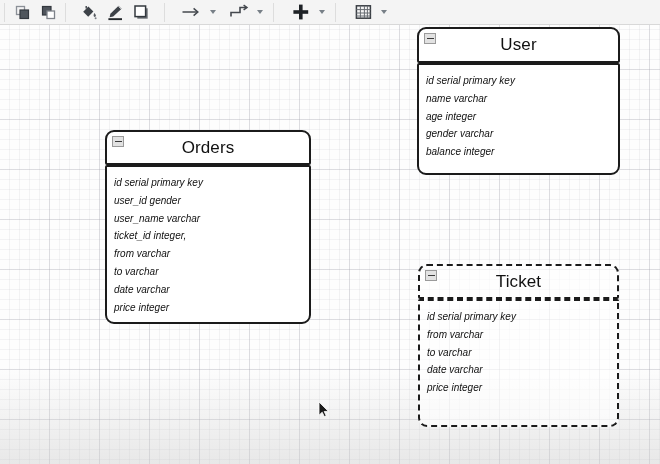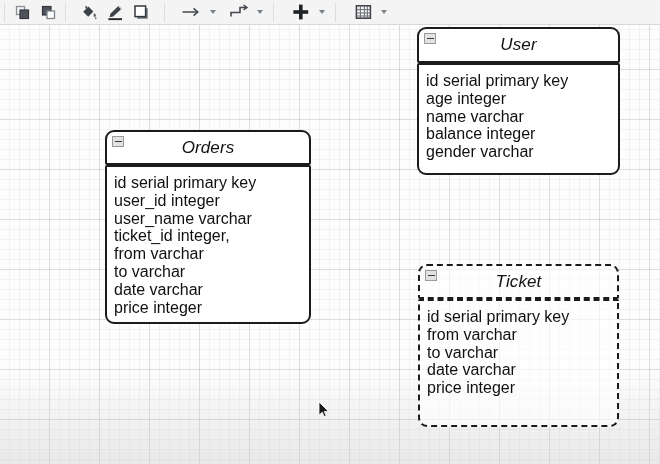--- a/index.html
+++ b/index.html
@@ -108,21 +108,20 @@
     display: flex;
     align-items: center;
     justify-content: center;
   }
   .ent-title {
     font-size: 17px;
     color: #111111;
     letter-spacing: 0.1px;
     line-height: 1;
     padding-bottom: 1px;
-    font-style: italic;
   }
   .collapse-icon {
     position: absolute;
     left: 5px;
     top: 4px;
     width: 12px;
     height: 11px;
     background: #e2e2e2;
     border: 1px solid #9a9a9a;
     box-sizing: border-box;
@@ -137,24 +136,25 @@
     background: #3a3a3a;
   }
   .ent-body {
     box-sizing: border-box;
     background: #ffffff;
     border: 2px solid #1b1b1b;
     border-radius: 2px 2px 9px 9px;
     padding: 7px 0 6px 7px;
   }
   .ent-field {
-    font-size: 16px;
+    font-size: 10px;
     color: #101010;
     line-height: 17.8px;
     white-space: nowrap;
+    font-style: italic;
   }
 
   
   .entity.selected .ent-header,
   .entity.selected .ent-body {
     border-style: dashed;
     border-width: 2px;
     border-color: #1b1b1b;
     background: rgba(255,255,255,0.62);
   }
@@ -279,43 +279,43 @@
 
     <div class="entity" id="ent-orders" style="left: 62px; top: 105px; width: 206px; margin-left: 43px;">
       <div class="ent-header" style="width: 206px; height: 35px;">
         <span class="collapse-icon">
             <i></i>
           </span>
         <span class="ent-title">Orders</span>
       </div>
       <div class="ent-body" style="width: 206px; min-height: 150px;">
         <div class="ent-field">id serial primary key</div>
-        <div class="ent-field">user_id integer</div>
+        <div class="ent-field">user_id gender</div>
         <div class="ent-field">user_name varchar</div>
         <div class="ent-field">ticket_id integer,</div>
         <div class="ent-field">from varchar</div>
         <div class="ent-field">to varchar</div>
         <div class="ent-field">date varchar</div>
         <div class="ent-field">price integer</div>
       </div>
     </div>
 
     <div class="entity" id="ent-user" style="left: 417px; top: 2px; width: 203px;">
       <div class="ent-header" style="width: 203px; height: 36px;">
         <span class="collapse-icon">
             <i></i>
           </span>
         <span class="ent-title">User</span>
       </div>
       <div class="ent-body" style="width: 203px; min-height: 112px;">
         <div class="ent-field">id serial primary key</div>
+        <div class="ent-field">name varchar</div>
         <div class="ent-field">age integer</div>
-        <div class="ent-field">name varchar</div>
+        <div class="ent-field">gender varchar</div>
         <div class="ent-field">balance integer</div>
-        <div class="ent-field">gender varchar</div>
       </div>
     </div>
 
     <div class="entity selected" id="ent-ticket" style="left: 418px; top: 239px; width: 201px;">
       <div class="ent-header" style="width: 201px; height: 35px;">
         <span class="collapse-icon">
             <i></i>
           </span>
         <span class="ent-title">Ticket</span>
       </div>

